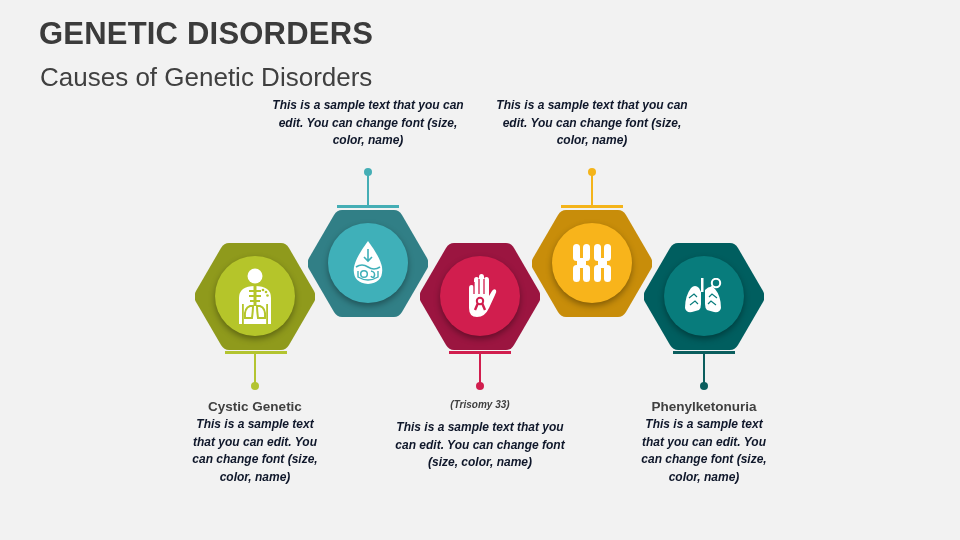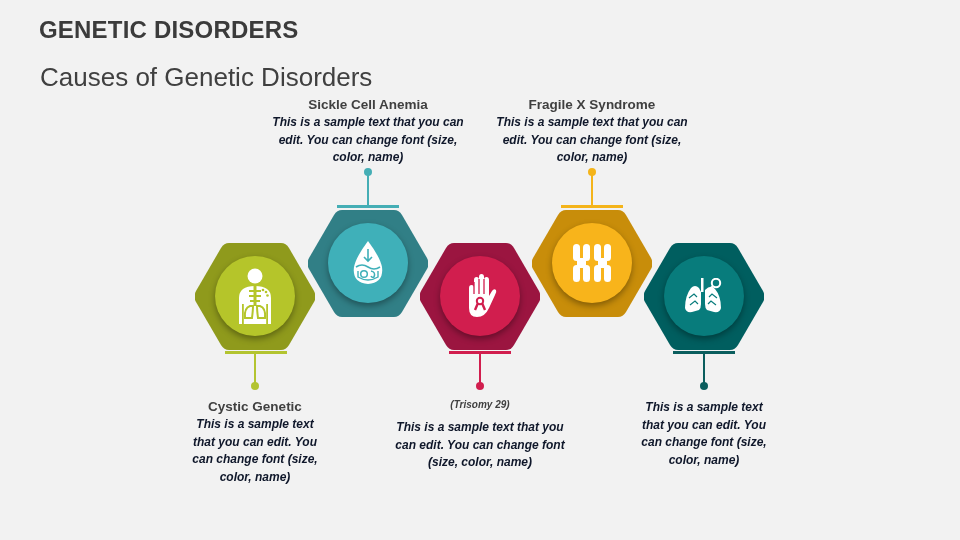--- a/index.html
+++ b/index.html
@@ -1,19 +1,19 @@
 <!DOCTYPE html>
 <html><head>
 <meta charset="utf-8">
 <style>
   * { box-sizing: border-box; margin: 0; padding: 0; }
   html, body { width: 960px; height: 540px; overflow: hidden; background: #f2f2f2; }
   body { position: relative; font-family: "Liberation Sans", "DejaVu Sans", sans-serif; color: #404040; }
 
-  .title { position: absolute; left: 39px; top: 16px; font-size: 24px; font-weight: bold; color: #3b3b3b; letter-spacing: 0.2px; }
+  .title { position: absolute; left: 39px; top: 16px; font-size: 31px; font-weight: bold; color: #3b3b3b; letter-spacing: 0.2px; }
   .subtitle { position: absolute; left: 40px; top: 62px; font-size: 26px; color: #404040; }
 
   .hex { position: absolute; width: 120px; height: 107px; }
   .hex svg { position: absolute; left: 0; top: 0; }
   .circle { position: absolute; left: 20px; top: 13px; width: 80px; height: 80px; border-radius: 50%;
             box-shadow: 0 3px 6px rgba(0,0,0,0.35); display: flex; align-items: center; justify-content: center; }
   .circle svg { position: static; }
 
   .conn-h { position: absolute; height: 3px; width: 62px; }
   .conn-v { position: absolute; width: 2px; }
@@ -55,21 +55,20 @@
 </div>
 <div class="conn-h" style="left:225px; top:351px; background:#b3c430;"></div>
 <div class="conn-v" style="left:254px; top:353px; height:31px; background:#b3c430;"></div>
 <div class="conn-dot" style="left:251px; top:382px; background:#b3c430;"></div>
 <div class="label" style="left:185px; top:398px; width:140px;">
   <div class="name">Cystic Genetic</div>
   <div class="desc">This is a sample text that you can edit. You can change font (size, color, name)</div>
 </div>
 
 <div class="label" style="left:268px; top:96px; width:200px;">
-  <div class="name">Sickle Cell Anemia</div>
   <div class="desc">This is a sample text that you can edit. You can change font (size, color, name)</div>
 </div>
 <div class="conn-dot" style="left:364px; top:168px; background:#45aeb5;"></div>
 <div class="conn-v" style="left:367px; top:172px; height:33px; background:#45aeb5;"></div>
 <div class="conn-h" style="left:337px; top:205px; background:#45aeb5;"></div>
 <div class="hex" style="left:308px; top:210px;">
   <svg width="120" height="107" viewBox="0 0 120 107">
     <path d="M34 0 H86 Q91 0 94 5 L119 48 Q122 53.5 119 59 L94 102 Q91 107 86 107 H34 Q29 107 26 102 L1 59 Q-2 53.5 1 48 L26 5 Q29 0 34 0 Z" fill="#317f86"></path>
   </svg>
   <div class="circle" style="background:#3fb0b9;">
@@ -94,26 +93,25 @@
       <path d="M11 8 V20 M16 5 V20 M21 5 V20" stroke="#d11e4e" stroke-width="1.3"></path>
       <circle cx="17" cy="27" r="3.2" fill="none" stroke="#d11e4e" stroke-width="2"></circle>
       <path d="M15 29 L12 36 M19 29 L22 36" stroke="#d11e4e" stroke-width="2.4"></path>
     </svg>
   </div>
 </div>
 <div class="conn-h" style="left:449px; top:351px; background:#d11e4e;"></div>
 <div class="conn-v" style="left:479px; top:353px; height:31px; background:#d11e4e;"></div>
 <div class="conn-dot" style="left:476px; top:382px; background:#d11e4e;"></div>
 <div class="label" style="left:385px; top:398px; width:190px;">
-  <div class="sub">(Trisomy 29)</div>
+  <div class="sub">(Trisomy 33)</div>
   <div class="desc gap">This is a sample text that you can edit. You can change font (size, color, name)</div>
 </div>
 
 <div class="label" style="left:492px; top:96px; width:200px;">
-  <div class="name">Fragile X Syndrome</div>
   <div class="desc">This is a sample text that you can edit. You can change font (size, color, name)</div>
 </div>
 <div class="conn-dot" style="left:588px; top:168px; background:#f4b41a;"></div>
 <div class="conn-v" style="left:591px; top:172px; height:33px; background:#f4b41a;"></div>
 <div class="conn-h" style="left:561px; top:205px; background:#f4b41a;"></div>
 <div class="hex" style="left:532px; top:210px;">
   <svg width="120" height="107" viewBox="0 0 120 107">
     <path d="M34 0 H86 Q91 0 94 5 L119 48 Q122 53.5 119 59 L94 102 Q91 107 86 107 H34 Q29 107 26 102 L1 59 Q-2 53.5 1 48 L26 5 Q29 0 34 0 Z" fill="#c88d0a"></path>
   </svg>
   <div class="circle" style="background:#f8b41b;">
@@ -146,14 +144,15 @@
       <path d="M5 20 L10 16 L13 19 M6 27 L11 23 L14 26 M33 20 L28 16 L25 19 M32 27 L27 23 L24 26" stroke="#087c7c" stroke-width="1.2" fill="none"></path>
       <circle cx="32" cy="5" r="4.2" fill="#087c7c" stroke="#fff" stroke-width="2"></circle>
       <path d="M29 8 L22 15" stroke="#fff" stroke-width="2"></path>
     </svg>
   </div>
 </div>
 <div class="conn-h" style="left:673px; top:351px; background:#0b5e5e;"></div>
 <div class="conn-v" style="left:703px; top:353px; height:31px; background:#0b5e5e;"></div>
 <div class="conn-dot" style="left:700px; top:382px; background:#0b5e5e;"></div>
 <div class="label" style="left:634px; top:398px; width:140px;">
+  <div class="name">Phenylketonuria</div>
   <div class="desc">This is a sample text that you can edit. You can change font (size, color, name)</div>
 </div>
 
 </body></html>

